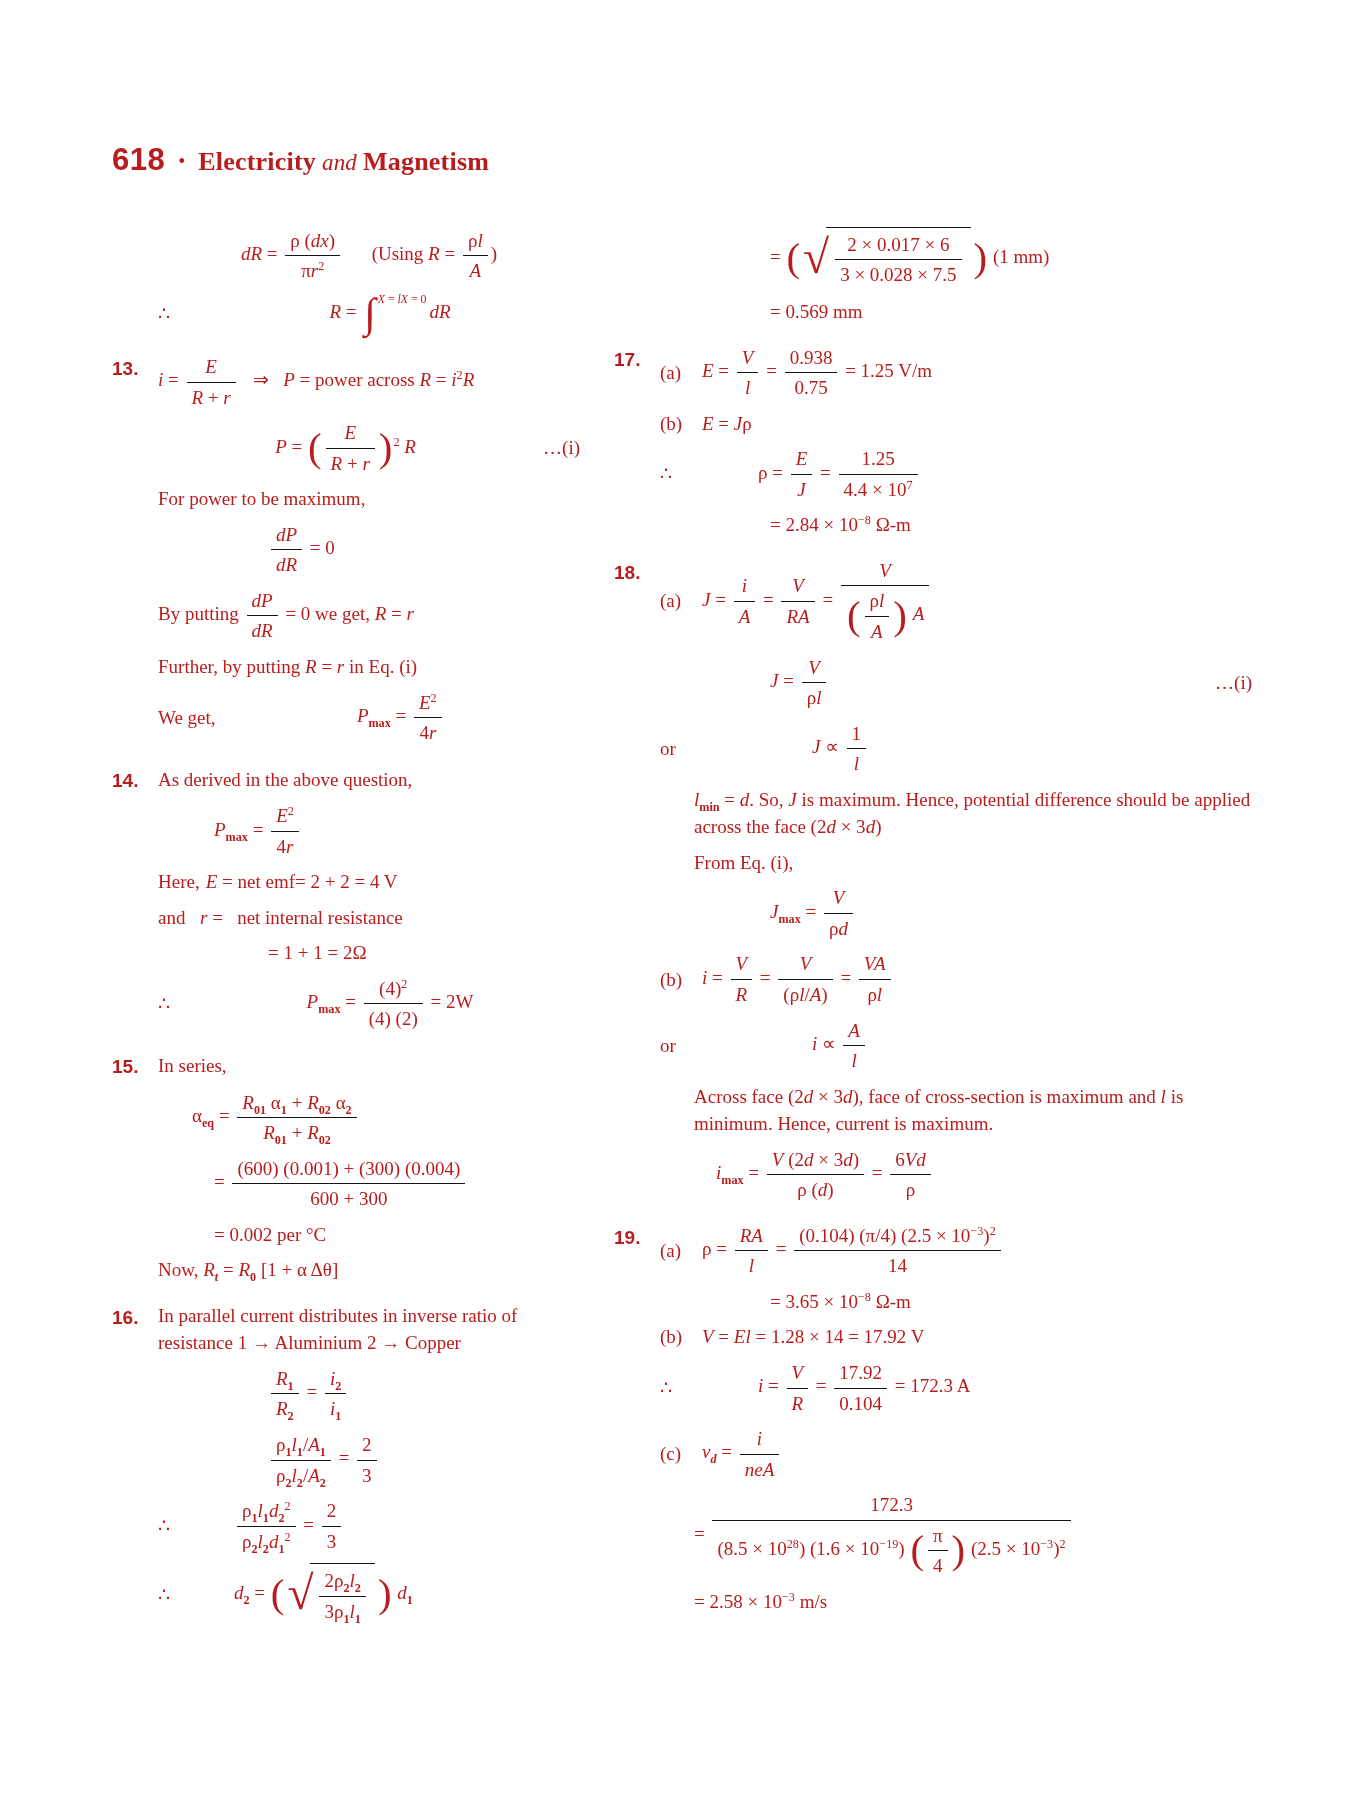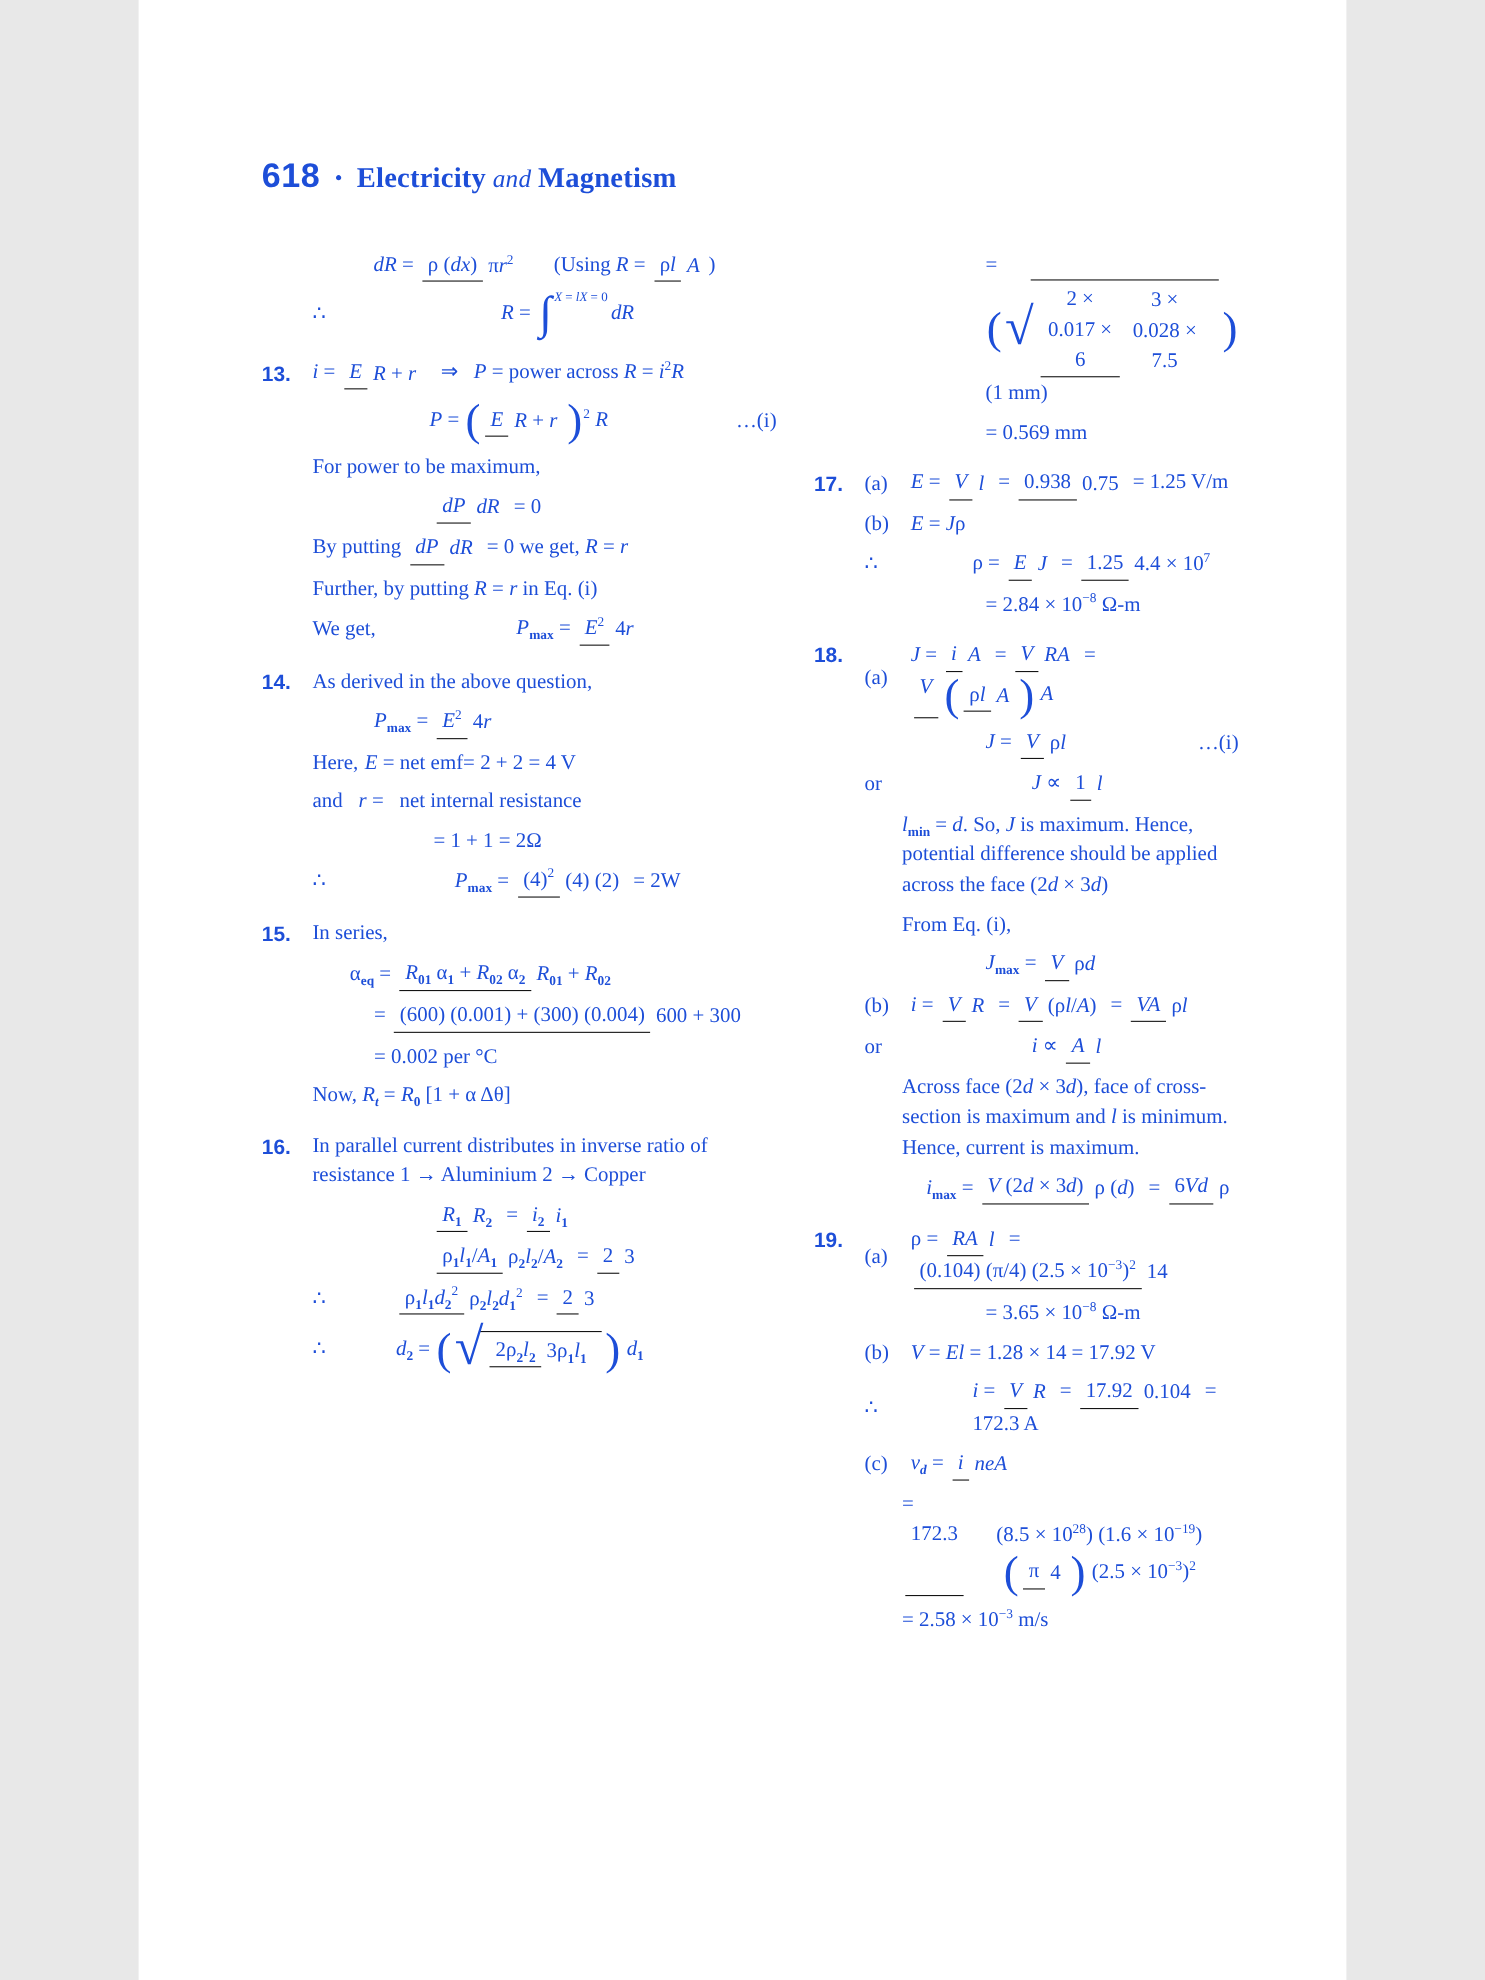--- a/index.html
+++ b/index.html
@@ -1,19 +1,19 @@
 <!DOCTYPE html>
 <html><head>
 <meta charset="utf-8">
 <style>
   html,body{margin:0;padding:0;background:#e8e8e8;}
   .page{
-    width:1098px;height:1800px;background:#ffffff;box-sizing:border-box;
+    width:1350px;height:1800px;background:#ffffff;box-sizing:border-box;
     padding:138px 98px 40px 112px;overflow:hidden;
-    font-family:"Liberation Serif",serif;font-size:19px;color:#1d4ed8;line-height:1.45;
+    font-family:"Liberation Serif",serif;font-size:19px;color:#b91c1c;line-height:1.45;
     position:relative;margin:0 auto;
   }
   
   .header{display:flex;align-items:baseline;gap:13px;margin:0 0 36px 0;}
   .page-num{font-family:"Liberation Sans",sans-serif;font-weight:700;font-size:31px;letter-spacing:0.5px;}
   .bullet{font-size:20px;position:relative;top:-2px;}
   .title{font-size:26px;font-weight:700;letter-spacing:0.2px;}
   .title-and{font-size:23px;font-style:italic;font-weight:400;margin:0 6px;}
   
   .cols{display:grid;grid-template-columns:468px 1fr;column-gap:34px;}
@@ -27,21 +27,21 @@
   .content.left{text-align:left;}
   .content.sm{padding-left:56px;}
   .content.md{padding-left:110px;}
   .content.body{padding-left:34px;}
   .tag{flex:0 0 auto;padding-left:10px;align-self:center;}
   .seg-math{white-space:pre-wrap;}
   .seg-text{white-space:normal;}
   
   .var{font-style:italic;}
   .roman{font-style:normal;}
-  .frac{display:inline-flex;flex-direction:row;text-align:center;vertical-align:middle;margin:0 3px;}
+  .frac{display:inline-flex;flex-direction:column;text-align:center;vertical-align:middle;margin:0 3px;}
   .fnum{display:block;padding:0 5px 1px;border-bottom:1.4px solid #141414;}
   .fden{display:block;padding:1px 5px 0;}
   .ssub{font-size:0.64em;vertical-align:sub;line-height:1;font-weight:bold;}
   .ssup{font-size:0.64em;vertical-align:super;line-height:1;}
   .sqrt{display:inline-flex;align-items:center;vertical-align:middle;margin:0 2px;}
   .radsym{font-size:2.5em;line-height:1;font-weight:400;margin-right:-3px;transform:translateY(-1px);}
   .radicand{border-top:1.6px solid #141414;padding:3px 6px 1px;}
   .bigp{display:inline-flex;align-items:center;vertical-align:middle;}
   .bigparen{font-size:2.15em;line-height:1;font-weight:300;padding:0 1px;}
   .bpin{display:inline-flex;align-items:center;}

